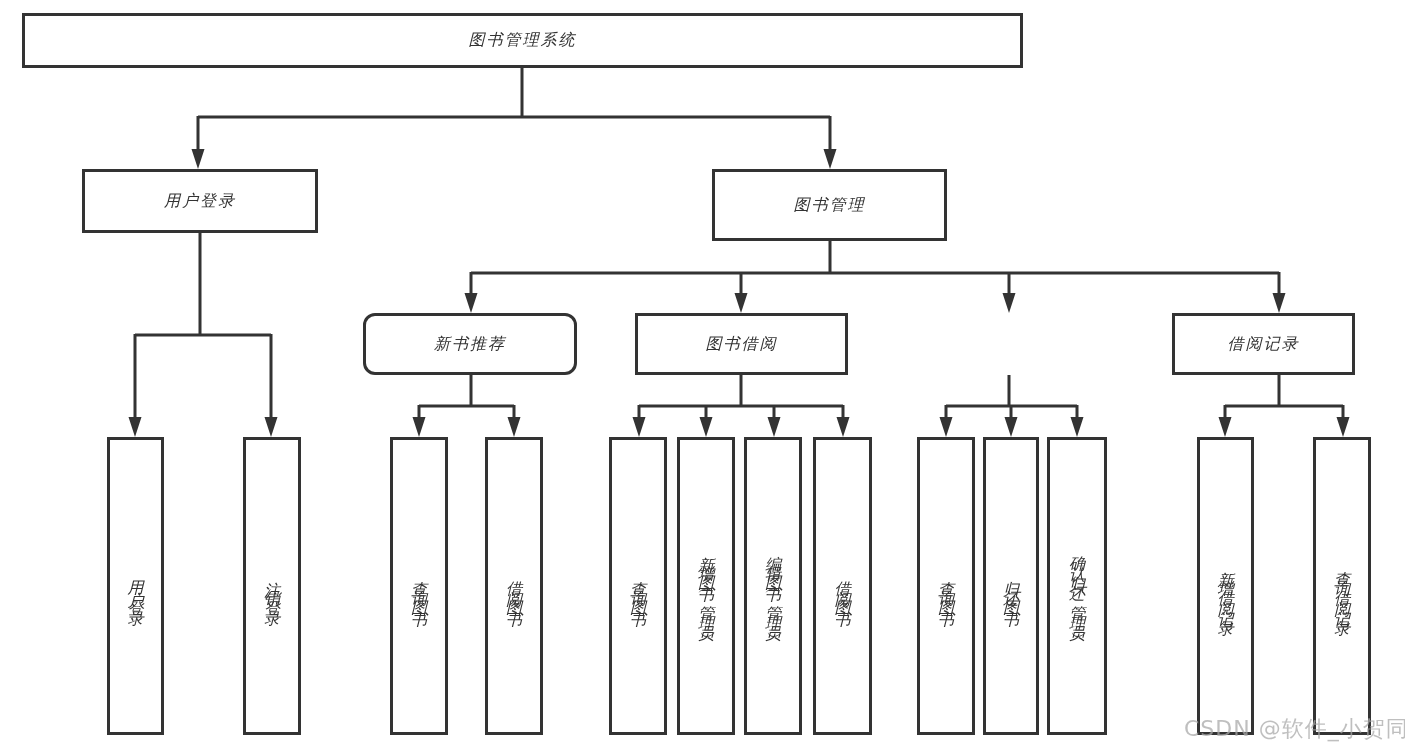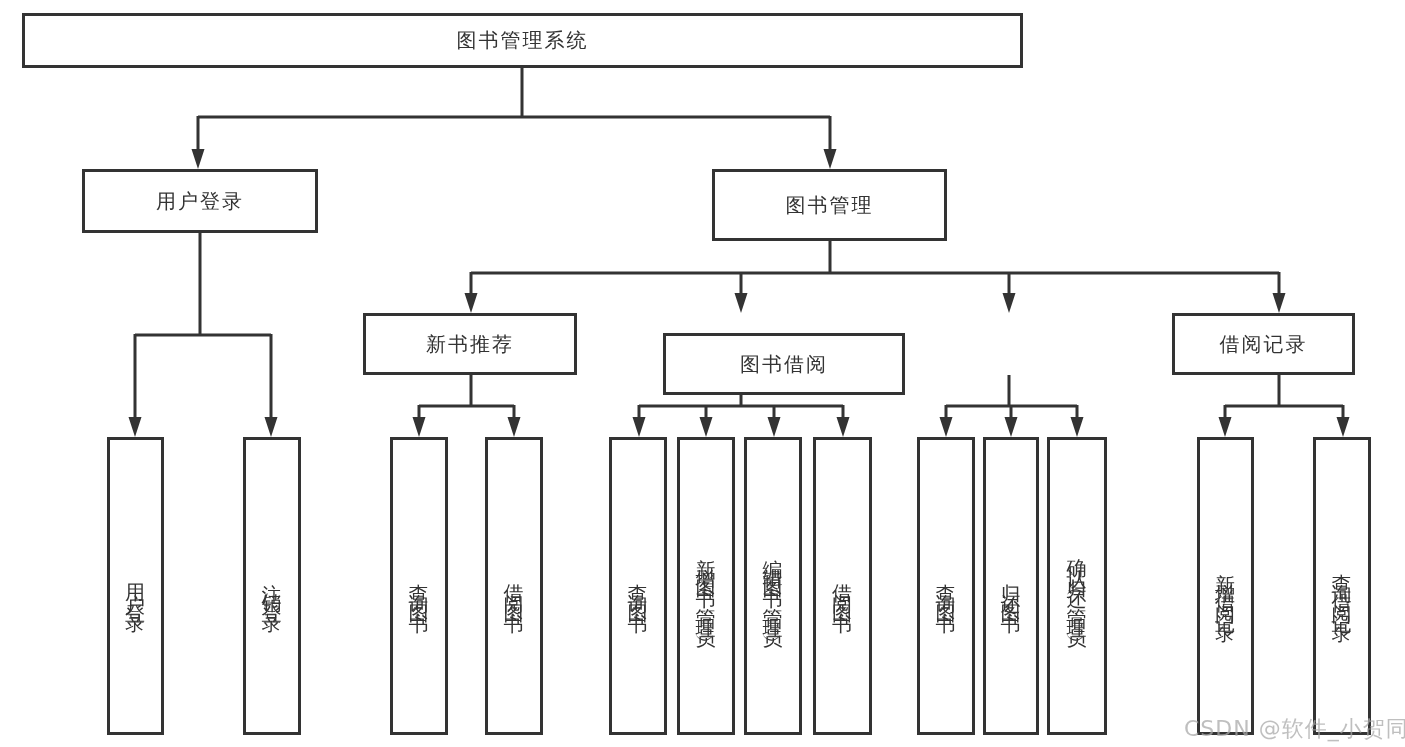--- a/index.html
+++ b/index.html
@@ -14,23 +14,24 @@
   #wires { position: absolute; left: 0; top: 0; z-index: 0; }
   .box {
     position: absolute;
     box-sizing: border-box;
     background: #ffffff;
     border: 3px solid #333333;
     color: #333333;
     display: flex;
     align-items: center;
     justify-content: center;
-    font-size: 20px;
+    font-size: 16px;
     letter-spacing: 2px;
     z-index: 1;
+    font-style: italic;
   }
   .box.v {
     writing-mode: vertical-rl;
     text-orientation: mixed;
     letter-spacing: 10px;
     line-height: 1;
   }
   .box.v .lbl { padding-top: 4px; }
   .watermark {
     position: absolute;
@@ -75,24 +76,24 @@
     <span class="lbl">图书管理系统</span>
   </div>
 
   <div class="box" style="left:82px; top:169px; width:236px; height:64px;">
     <span class="lbl">用户登录</span>
   </div>
   <div class="box" style="left:712px; top:169px; width:235px; height:72px;">
     <span class="lbl">图书管理</span>
   </div>
 
-  <div class="box" style="left:363px; top:313px; width:214px; height:62px;">
+  <div class="box" style="left:363px; top:313px; width:214px; height:62px;border-radius:12px;">
     <span class="lbl">新书推荐</span>
   </div>
-  <div class="box" style="left:663px; top:313px; width:242px; height:62px;margin-top:20px;">
+  <div class="box" style="left:635px; top:313px; width:213px; height:62px;">
     <span class="lbl">图书借阅</span>
   </div>
   <div class="box" style="left:1172px; top:313px; width:183px; height:62px;">
     <span class="lbl">借阅记录</span>
   </div>
 
   <div class="box v" style="left:107px; top:437px; width:57px; height:298px;">
     <span class="lbl">用户登录</span>
   </div>
   <div class="box v" style="left:243px; top:437px; width:58px; height:298px;">

